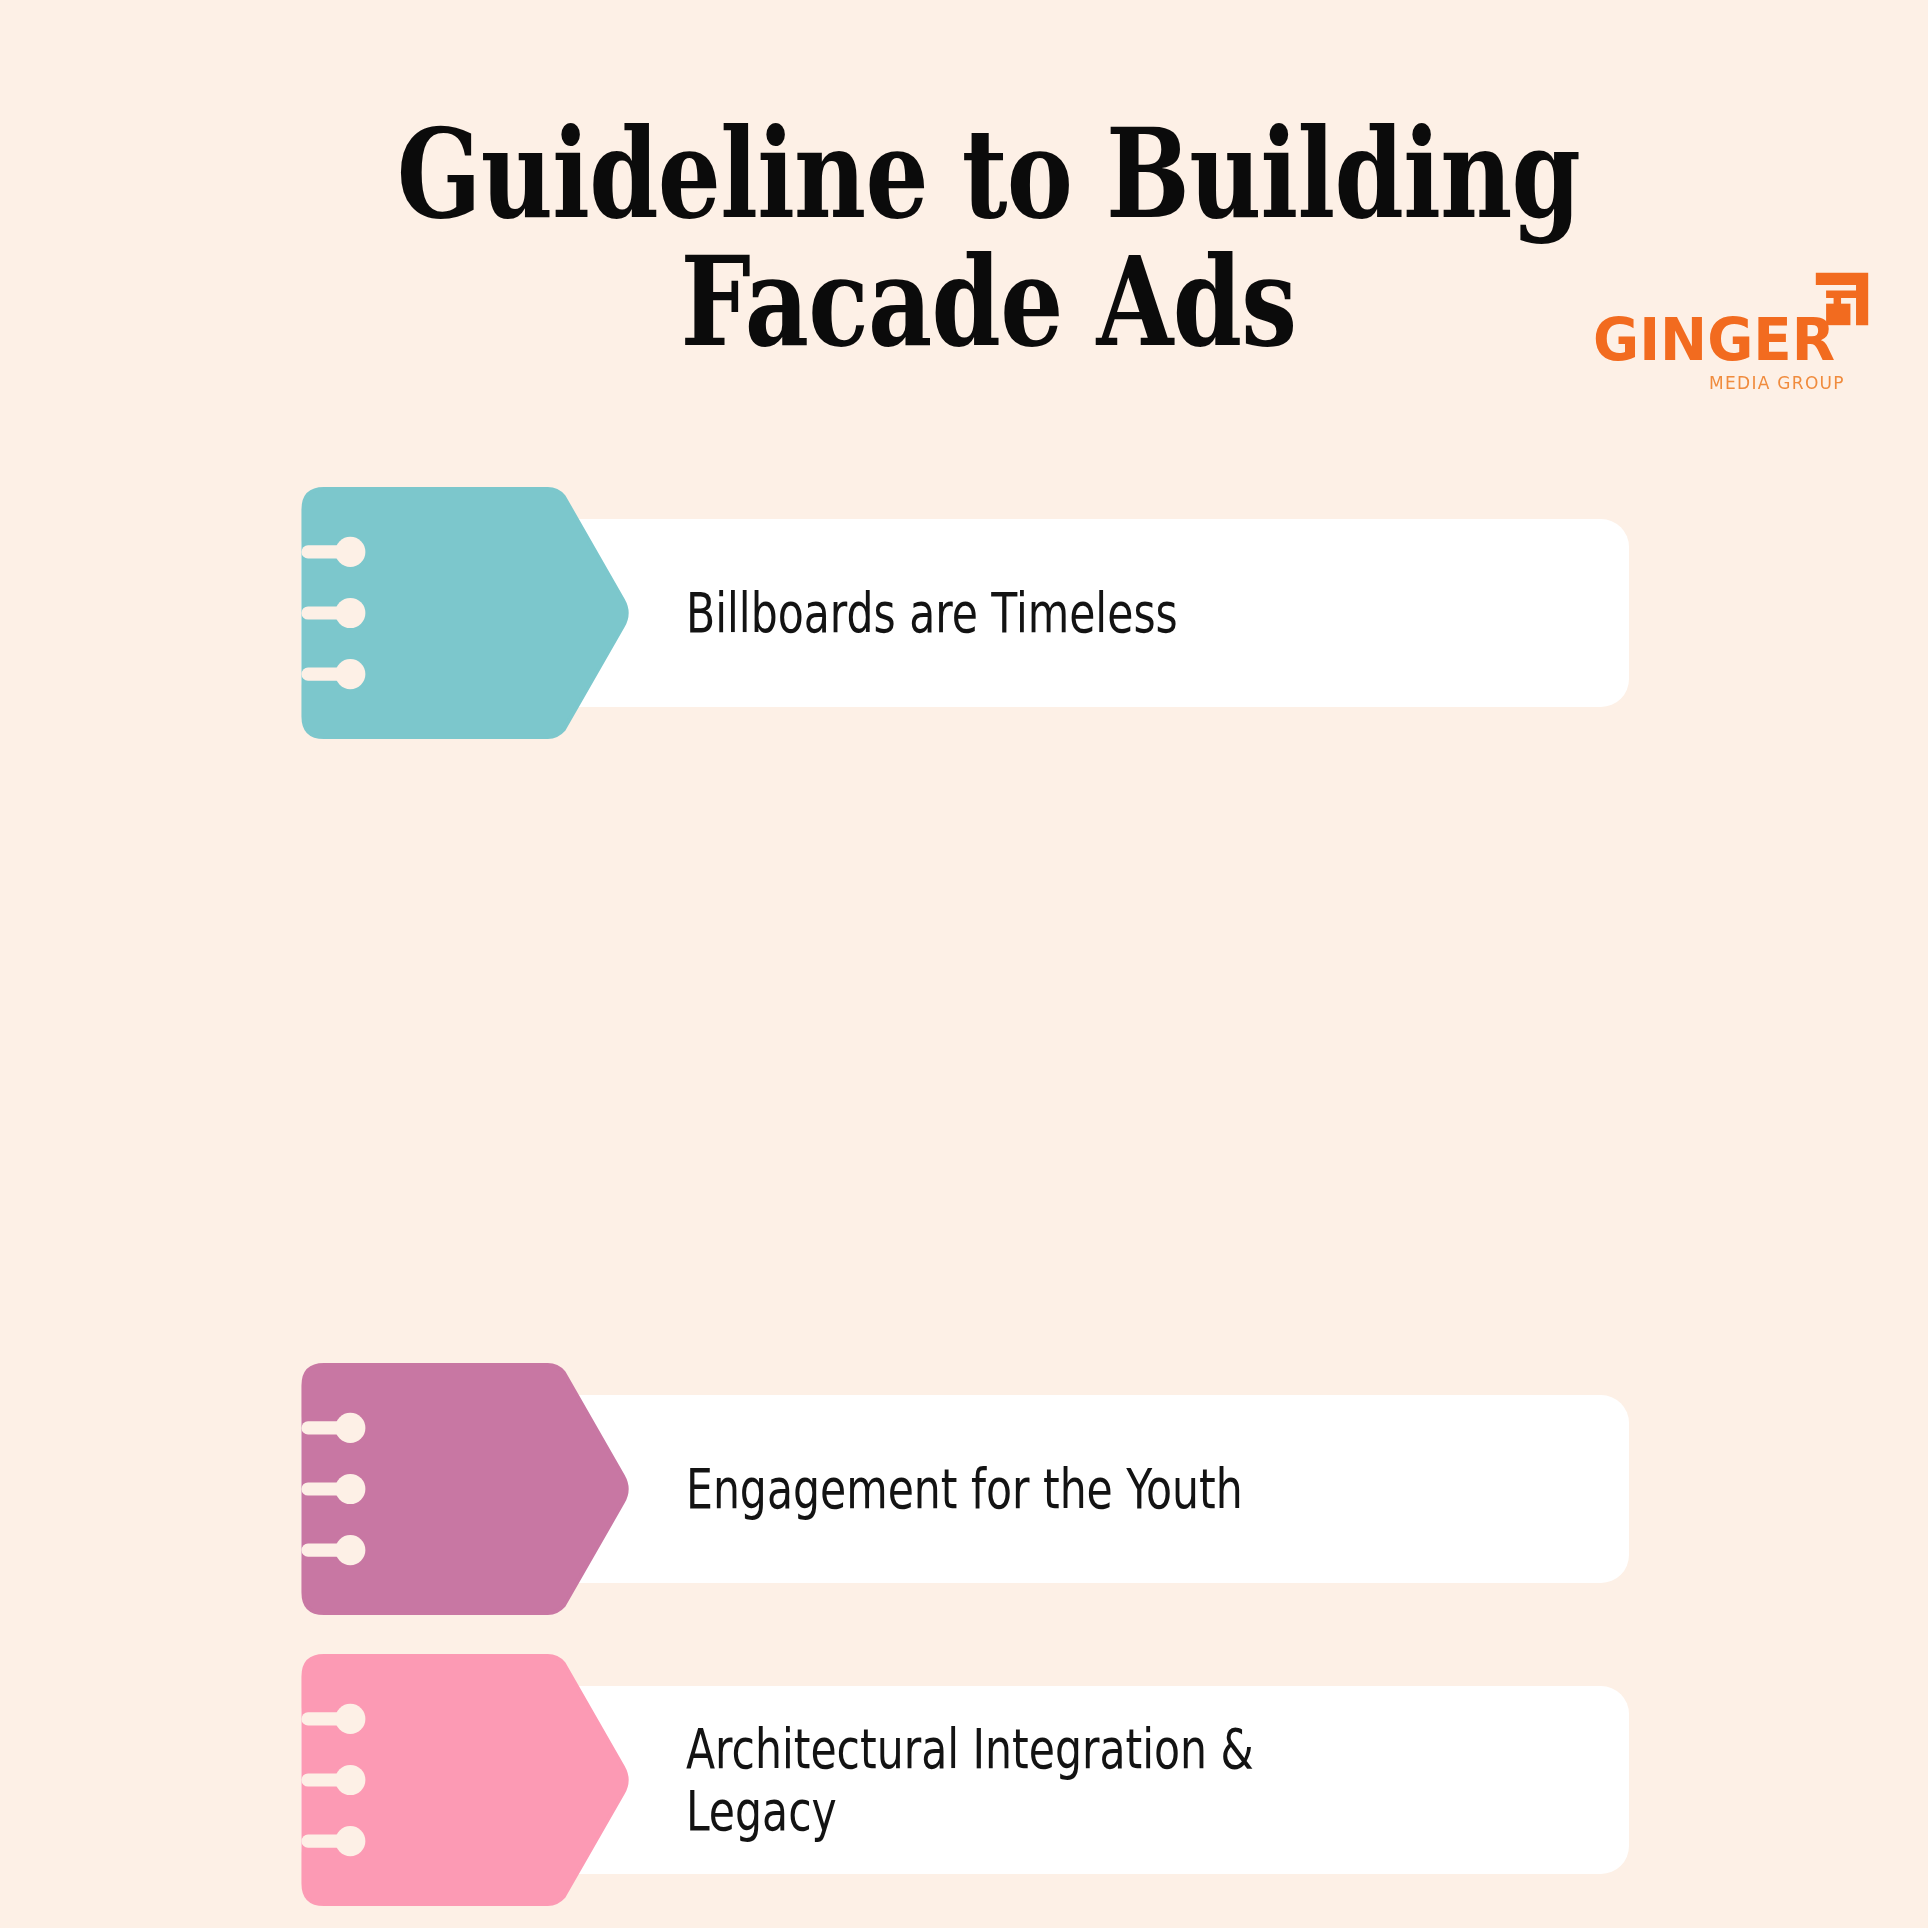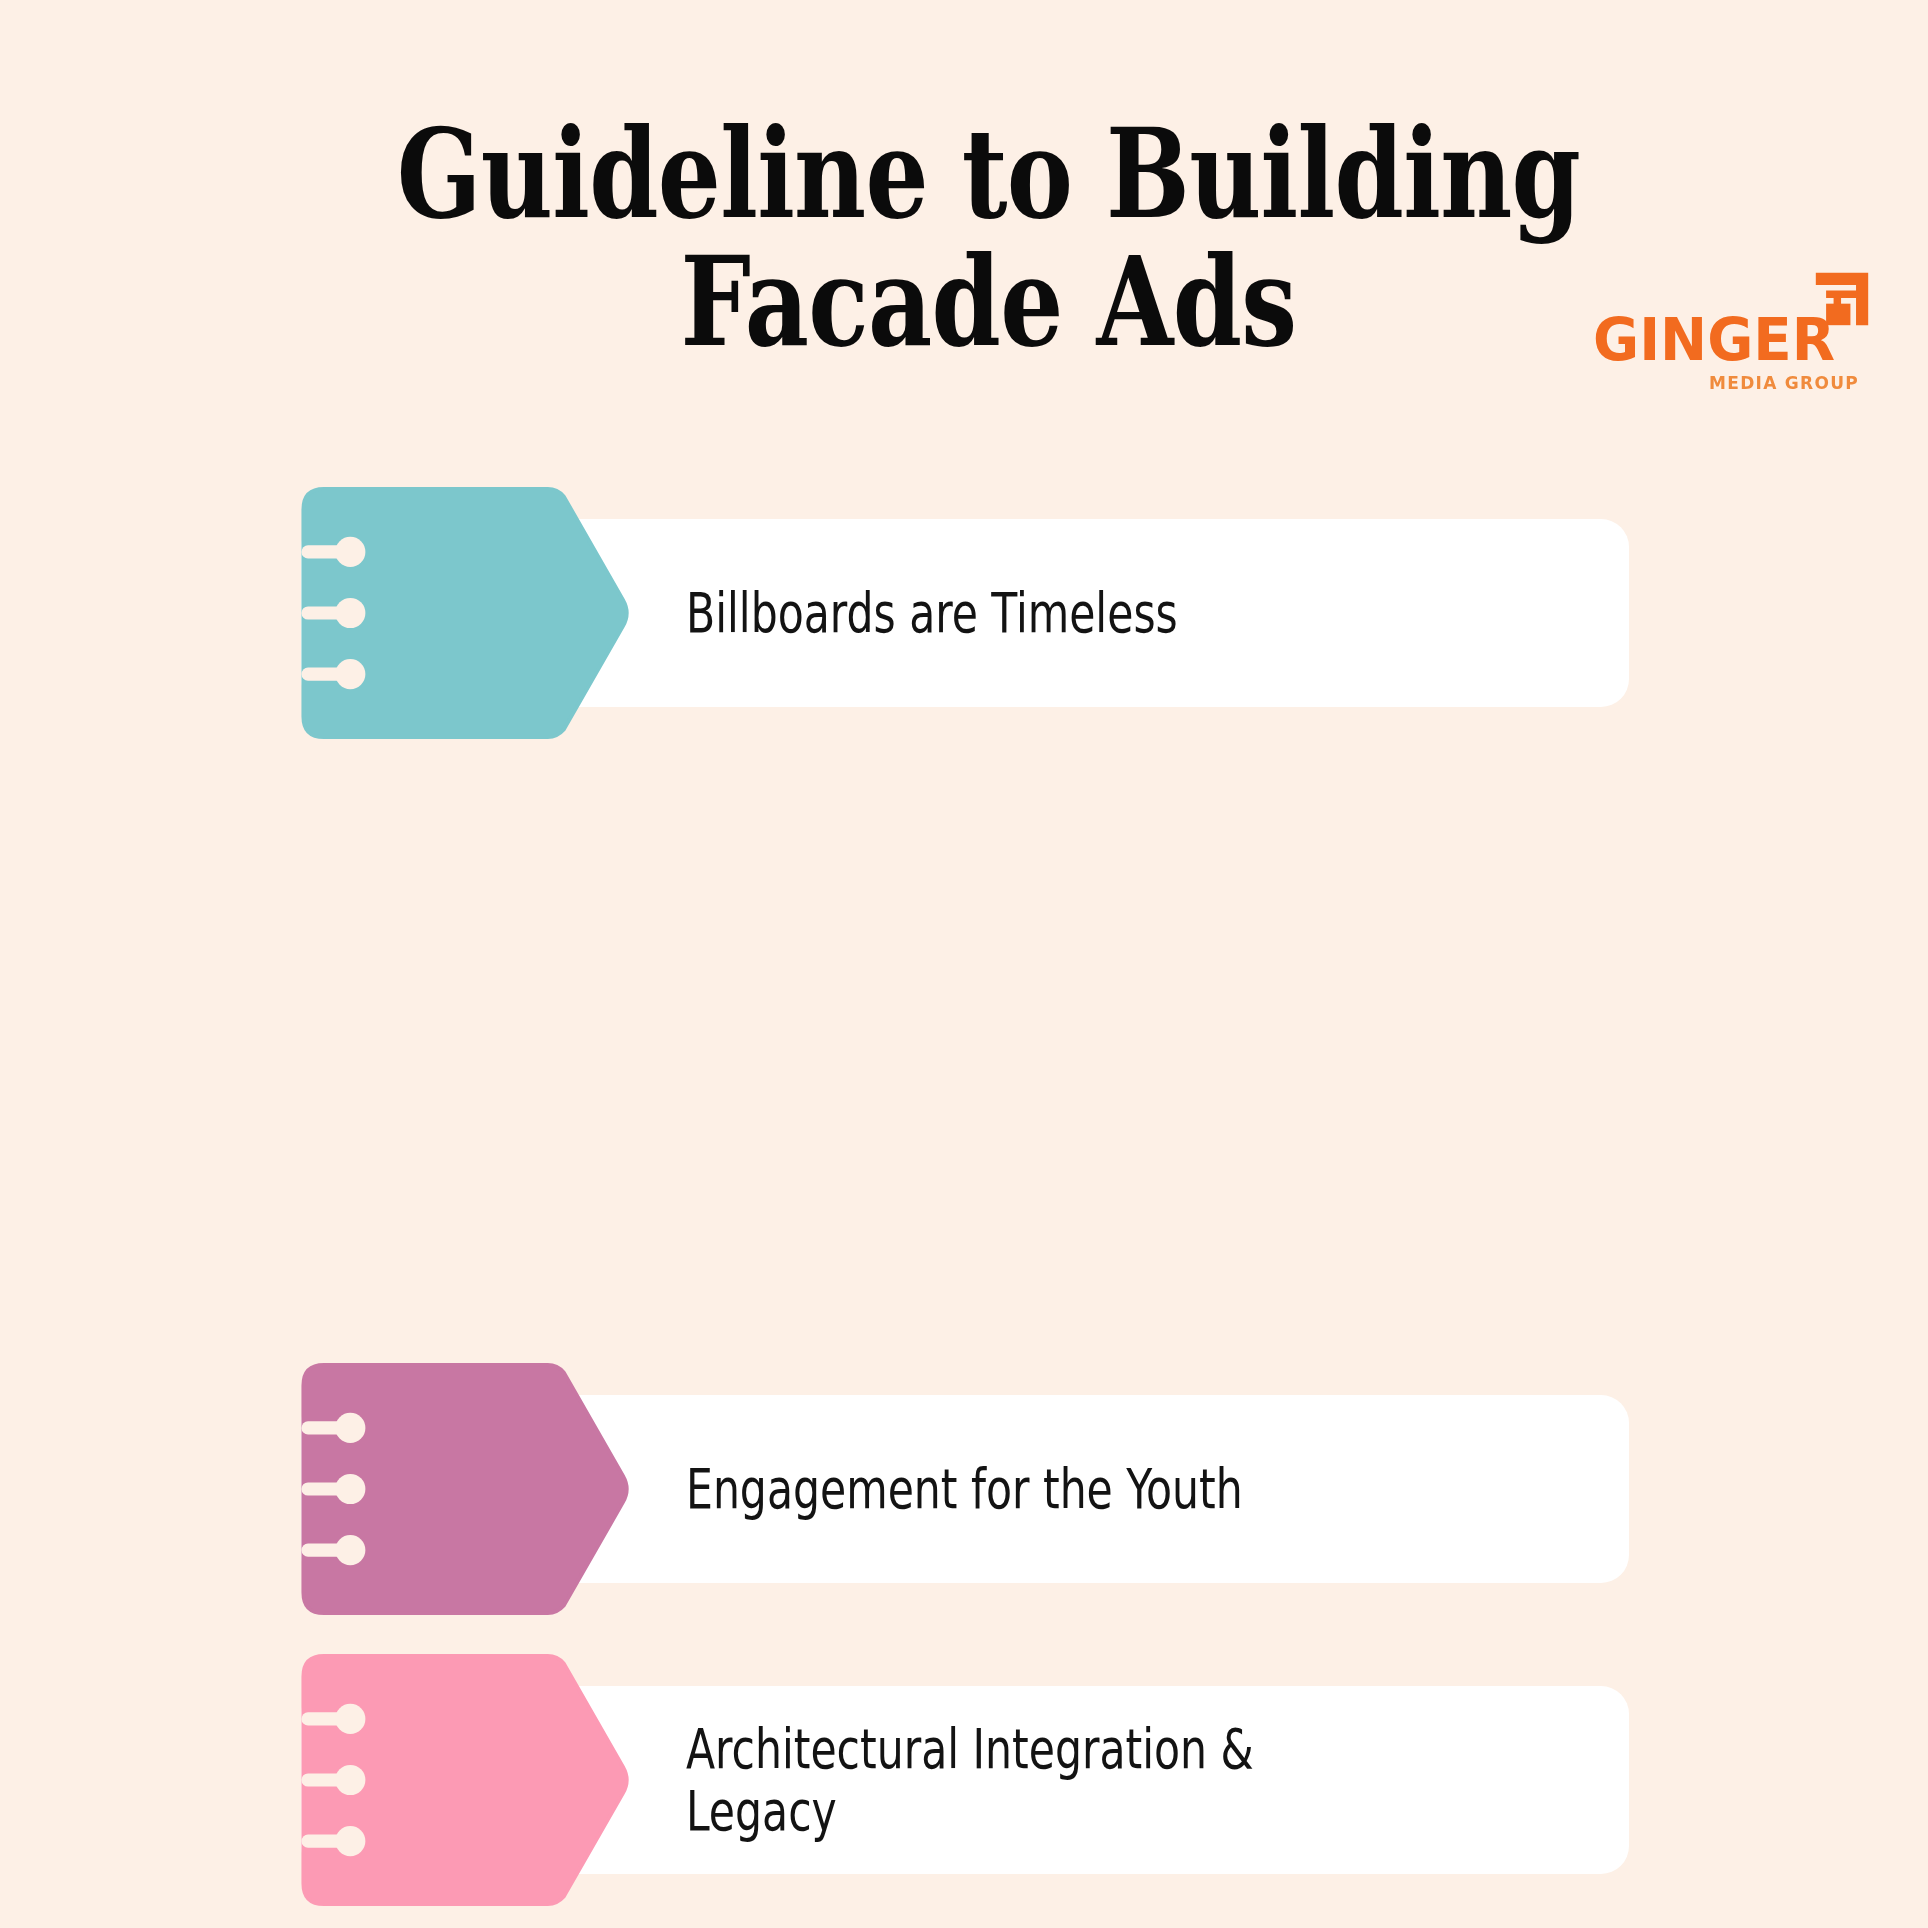--- a/index.html
+++ b/index.html
@@ -85,21 +85,21 @@
     line-height: 1;
     transform: scaleX(0.97);
     transform-origin: left center;
   }
 
   .logo-sub {
     position: absolute;
     left: 116px;
     top: 105px;
     font-family: "DejaVu Sans", "Liberation Sans", sans-serif;
-    font-weight: 700;
+    font-weight: 400;
     font-size: 17px;
     letter-spacing: 1.3px;
     color: #F08B3D;
     line-height: 1;
   }
 
   
   .rows {
     position: absolute;
     left: 0;

